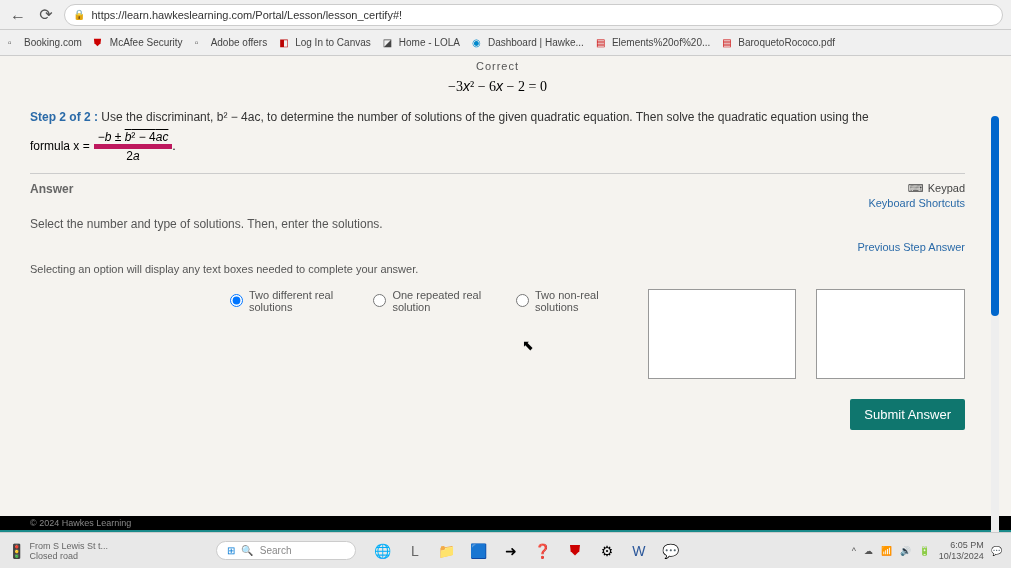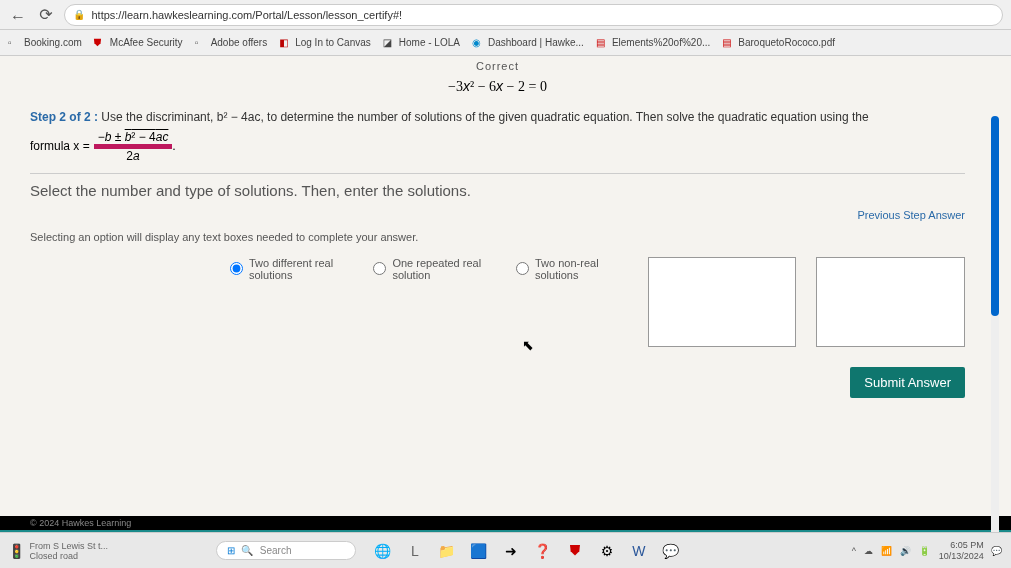--- a/index.html
+++ b/index.html
@@ -26,21 +26,21 @@
 .frac .num { border-bottom: 5px solid #be185d; padding: 0 4px; display: block; }
 .frac .den { padding: 0 4px; display: block; }
 
 .answer-section { position: relative; }
 .answer-header { display: flex; justify-content: space-between; align-items: flex-start; margin-bottom: 8px; }
 .answer-label { font-size: 12px; color: #666; font-weight: bold; }
 .keypad-group { text-align: right; font-size: 11px; }
 .keypad { color: #444; display: flex; align-items: center; justify-content: flex-end; gap: 4px; margin-bottom: 2px; cursor: pointer; }
 .kb-shortcuts { color: #2a6aa8; cursor: pointer; }
 
-.instruction { font-size: 15px; color: #555; margin-bottom: 10px; }
+.instruction { font-size: 12px; color: #555; margin-bottom: 10px; }
 .prev-answer { text-align: right; color: #2a6aa8; font-size: 11px; margin-bottom: 10px; cursor: pointer; }
 .sub-instruction { font-size: 11px; color: #555; margin-bottom: 14px; }
 
 .options-row { display: flex; align-items: flex-start; gap: 20px; margin-left: 200px; }
 .radio-group { display: flex; gap: 14px; font-size: 11px; color: #555; }
 .radio-opt { display: flex; align-items: center; gap: 6px; cursor: pointer; }
 .radio-opt input { cursor: pointer; }
 .answer-box { border: 1px solid #999; background: white; width: 170px; height: 90px; }
 
 .submit-row { text-align: right; margin-top: 20px; }
@@ -123,20 +123,30 @@
     <div class="formula">
       <span>formula x =</span>
       <span class="frac">
         <span class="num">−<i>b</i> ± <span class="sqrt"><i>b</i>² − 4<i>ac</i></span></span>
         <span class="den">2<i>a</i></span>
       </span>.
     </div>
   </div>
 
   <div class="answer-section">
+    <div class="answer-header">
+      <div class="answer-label">Answer</div>
+      <div class="keypad-group">
+        <div class="keypad">
+            <span>⌨</span>
+            <span>Keypad</span>
+          </div>
+        <div class="kb-shortcuts">Keyboard Shortcuts</div>
+      </div>
+    </div>
 
     <div class="instruction">Select the number and type of solutions. Then, enter the solutions.</div>
     <div class="prev-answer">Previous Step Answer</div>
     <div class="sub-instruction">Selecting an option will display any text boxes needed to complete your answer.</div>
 
     <div class="options-row">
       <div class="radio-group">
         <label class="radio-opt">
           <input type="radio" name="sol" checked="" style="">
           <span>Two different real solutions</span>

